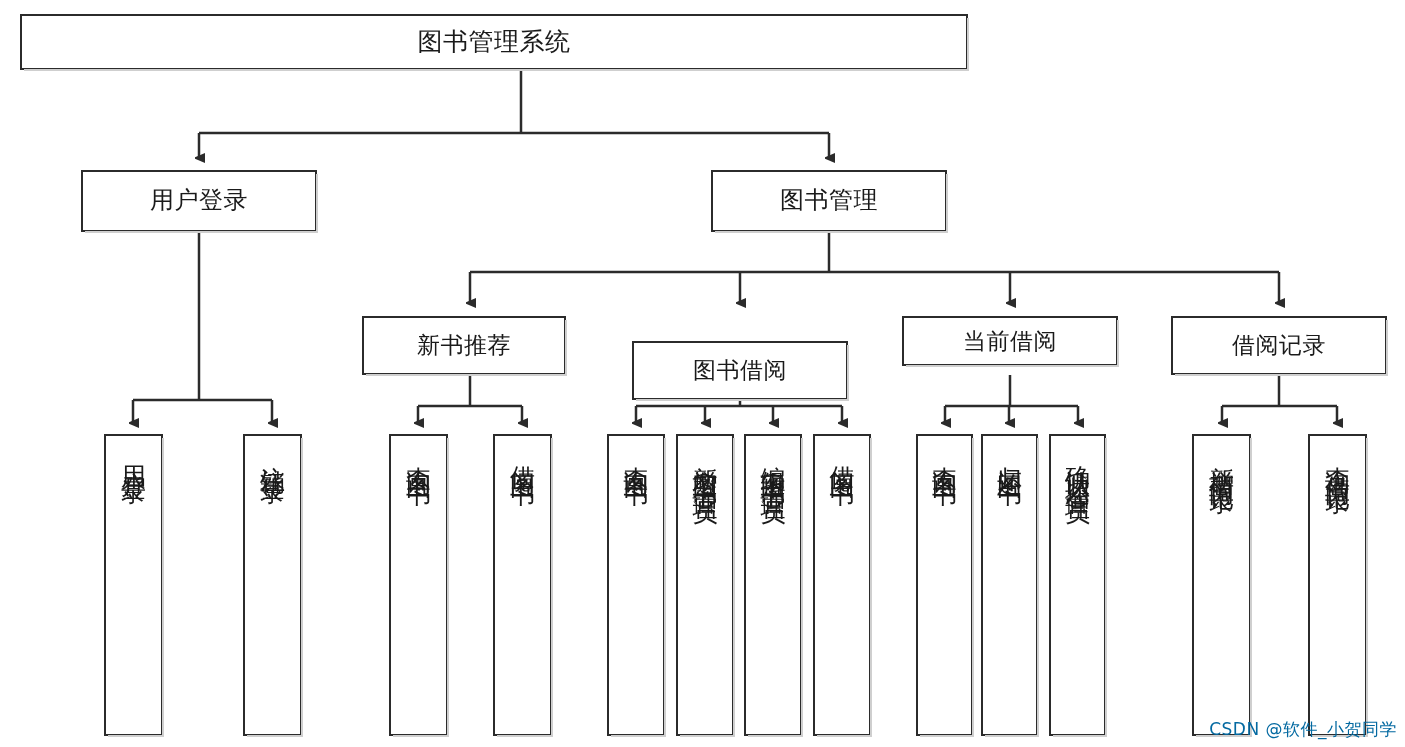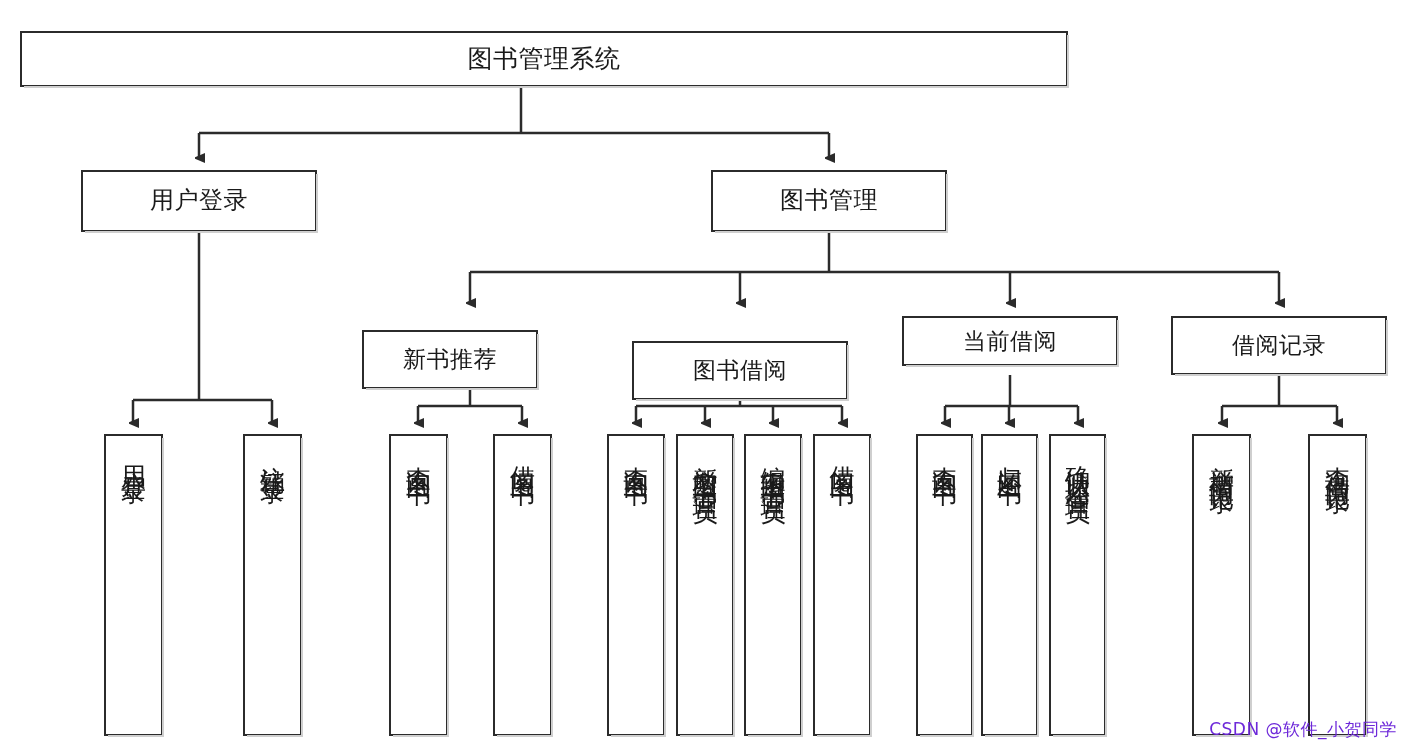--- a/index.html
+++ b/index.html
@@ -68,21 +68,21 @@
     font-size: 25px;
     line-height: 1.0;
     letter-spacing: 5px;
     white-space: nowrap;
   }
   #watermark {
     position: absolute;
     right: 8px;
     bottom: 6px;
     font-size: 17px;
-    color: #6d28d9;
+    color: #0369a1;
     letter-spacing: 0.5px;
     white-space: nowrap;
   }
 </style>
 </head>
 <body>
 
 <div id="canvas">
 
   <svg class="wires" viewBox="0 0 1405 747">
@@ -128,32 +128,32 @@
       <path d="M1009,406 L1009,423" marker-end="url(#arw)"></path>
       <path d="M1078,406 L1078,423" marker-end="url(#arw)"></path>
 
       <path d="M1279,375 L1279,406"></path>
       <path d="M1222,406 L1337,406"></path>
       <path d="M1222,406 L1222,423" marker-end="url(#arw)"></path>
       <path d="M1337,406 L1337,423" marker-end="url(#arw)"></path>
     </g>
   </svg>
 
-  <div class="node root" style="left:20px; top:14px; width:1048px; height:56px;margin-top:17px;">
+  <div class="node root" style="left:20px; top:14px; width:948px; height:56px;">
     <span class="label">图书管理系统</span>
   </div>
 
   <div class="node lvl1" style="left:81px; top:170px; width:236px; height:62px;">
     <span class="label">用户登录</span>
   </div>
   <div class="node lvl1" style="left:711px; top:170px; width:236px; height:62px;">
     <span class="label">图书管理</span>
   </div>
 
-  <div class="node lvl2" style="left:362px; top:330px; width:176px; height:59px;">
+  <div class="node lvl2" style="left:362px; top:316px; width:204px; height:59px;">
     <span class="label">新书推荐</span>
   </div>
   <div class="node lvl2" style="left:632px; top:316px; width:216px; height:59px;margin-top:25px;">
     <span class="label">图书借阅</span>
   </div>
   <div class="node lvl2" style="left:902px; top:316px; width:216px; height:50px;">
     <span class="label">当前借阅</span>
   </div>
   <div class="node lvl2" style="left:1171px; top:316px; width:216px; height:59px;">
     <span class="label">借阅记录</span>

